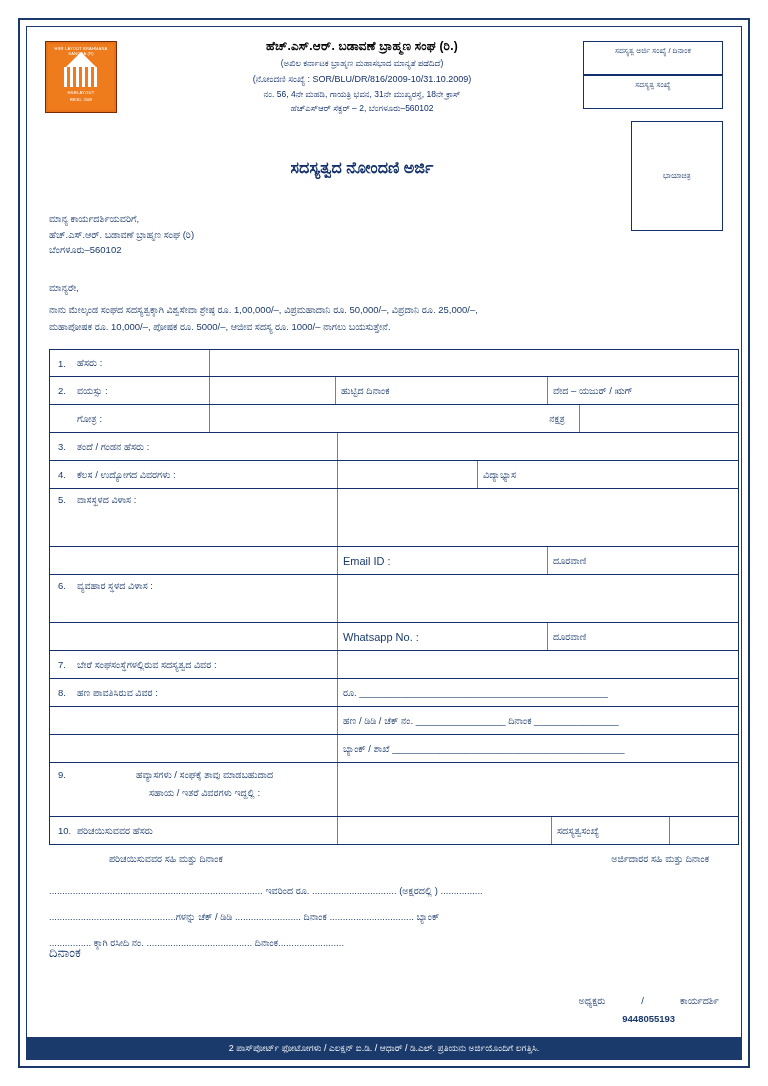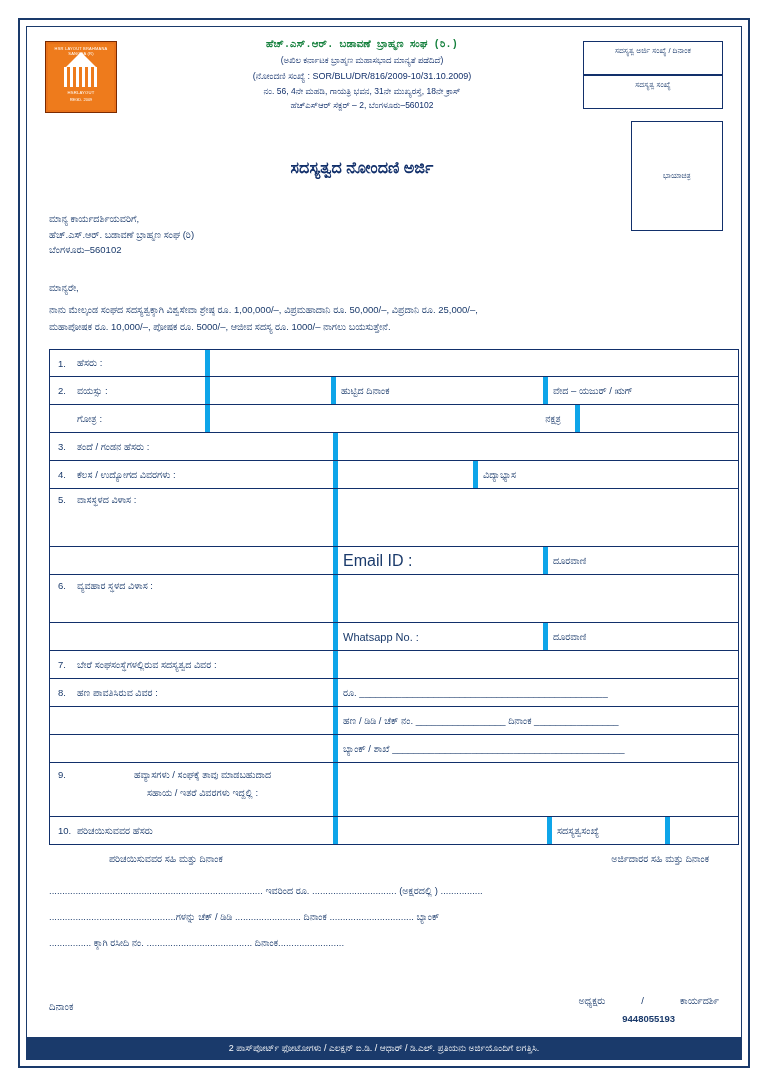--- a/index.html
+++ b/index.html
@@ -57,21 +57,21 @@
   .logo .ltext2 { font-size:4px; color:#fff; margin-top:1px;}
   .logo-arc {
     position:absolute; left:0; top:2px; width:100%; text-align:center;
     font-size:4px; color:#fff; letter-spacing:.2px;
   }
 
   .head-center {
     position: absolute; left: 100px; top: 12px; width: 470px;
     text-align: center;
   }
-  .h-title { font-size: 10px; font-weight: bold; color:#15803d; letter-spacing:.2px;font-family:Liberation Mono, monospace; }
+  .h-title { font-size: 12px; font-weight: bold; color:#000000; letter-spacing:.2px; }
   .h-sub1 { font-size: 8.5px; color:#12306b; margin-top: 5px; text-align: center; }
   .h-sub2 { font-size: 9px; color:#12306b; margin-top: 5px; }
   .h-sub3 { font-size: 8.5px; color:#12306b; margin-top: 4px; }
   .h-sub4 { font-size: 8.5px; color:#12306b; margin-top: 3px; }
   .h-web  { font-size: 9.5px; color:#12306b; margin-top: 6px; font-weight: bold; }
 
   .box-r1 {
     position:absolute; right:18px; top:14px; width:140px; height:34px;
     border:1px solid #12306b; font-size:7.5px; text-align:center; padding-top:4px;
   }
@@ -94,36 +94,36 @@
   
   .addr { position:absolute; left:22px; top:185px; font-size:9.5px; line-height:1.55; }
   .addr div { margin-bottom:1px; }
   .sir { position:absolute; left:22px; top:255px; font-size:9.5px; }
   .para { position:absolute; left:22px; top:275px; width:690px; font-size:9.5px; line-height:1.75; }
 
   
   .tbl { position:absolute; left:22px; top:322px; width:690px; font-size:9.5px; }
   .row { display:flex; border-left:1px solid #12306b; border-right:1px solid #12306b; border-bottom:1px solid #12306b; }
   .row.first { border-top:1px solid #12306b; }
-  .cell { padding:4px 5px; border-right:5px solid #0ea5e9; display:flex; align-items:center; }
+  .cell { padding:4px 5px; border-right:1px solid #0ea5e9; display:flex; align-items:center; }
   .cell:last-child { border-right:none; }
   .nocell { border-right:none; padding:4px 2px 4px 8px; }
   .num { width:22px; }
   .lbl { }
   .h24 { min-height:28px; }
   .en { font-family:"Liberation Sans", sans-serif; }
 
   
   .sig { position:absolute; left:22px; top:826px; width:690px; font-size:9.5px; }
   .sig-l { position:absolute; left:60px; top:0; }
   .sig-r { position:absolute; right:30px; top:0; }
 
   .dline { position:absolute; left:22px; width:690px; font-size:9.5px; white-space:nowrap; }
 
-  .date-lbl { position:absolute; left:22px; top:974px; font-size:10px; }
+  .date-lbl { position:absolute; left:22px; top:918px; font-size:13px; }
   .sign-names { position:absolute; right:22px; top:968px; text-align:center; font-size:9.5px; }
   .sign-names .r1 { display:flex; gap:36px; }
   .sign-names .r2 { display:flex; gap:30px; font-weight:bold; margin-top:6px;flex-direction:column; }
 
   .footer-bar {
     position:absolute; left:0; bottom:0; width:100%; height:22px;
     background:#1a3a6b; color:#fff; font-size:9px;
     display:flex; align-items:center; justify-content:center;
   }
 </style>
@@ -209,21 +209,21 @@
 
     <div class="row" style="min-height:58px">
       <div class="cell nocell num" style="align-items:flex-start; padding-top:5px">5.</div>
       <div class="cell lbl" style="width:266px; align-items:flex-start; padding-top:5px">ವಾಸಸ್ಥಳದ ವಿಳಾಸ :</div>
       <div class="cell" style="flex:1"></div>
     </div>
 
     <div class="row h24">
       <div class="cell nocell num"></div>
       <div class="cell lbl" style="width:266px;"></div>
-      <div class="cell en" style="flex:1; font-size:16px">Email ID :</div>
+      <div class="cell en" style="flex:1; font-size:11px">Email ID :</div>
       <div class="cell" style="width:190px">ದೂರವಾಣಿ</div>
     </div>
 
     <div class="row" style="min-height:48px">
       <div class="cell nocell num" style="align-items:flex-start; padding-top:5px">6.</div>
       <div class="cell lbl" style="width:266px; align-items:flex-start; padding-top:5px">ವ್ಯವಹಾರ ಸ್ಥಳದ ವಿಳಾಸ :</div>
       <div class="cell" style="flex:1"></div>
     </div>
 
     <div class="row h24">

